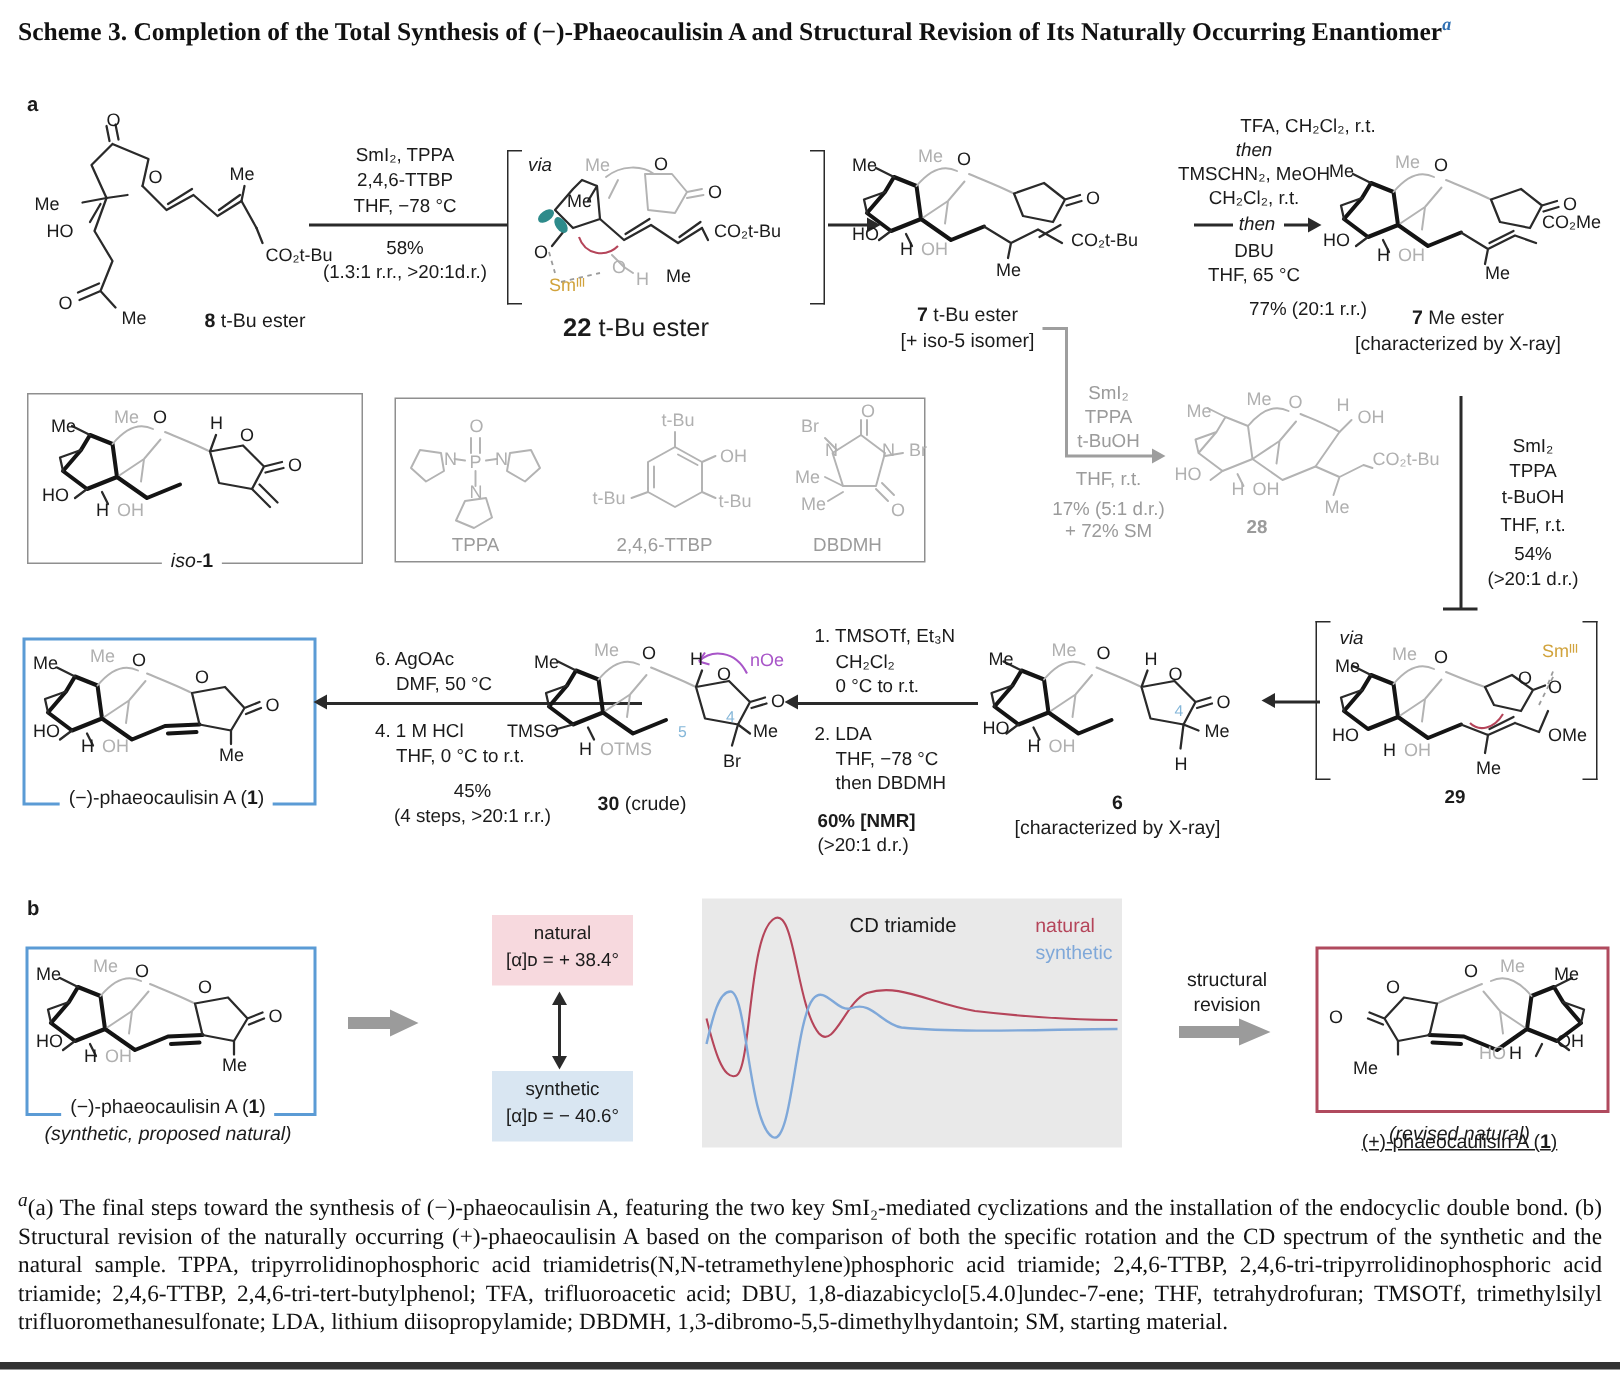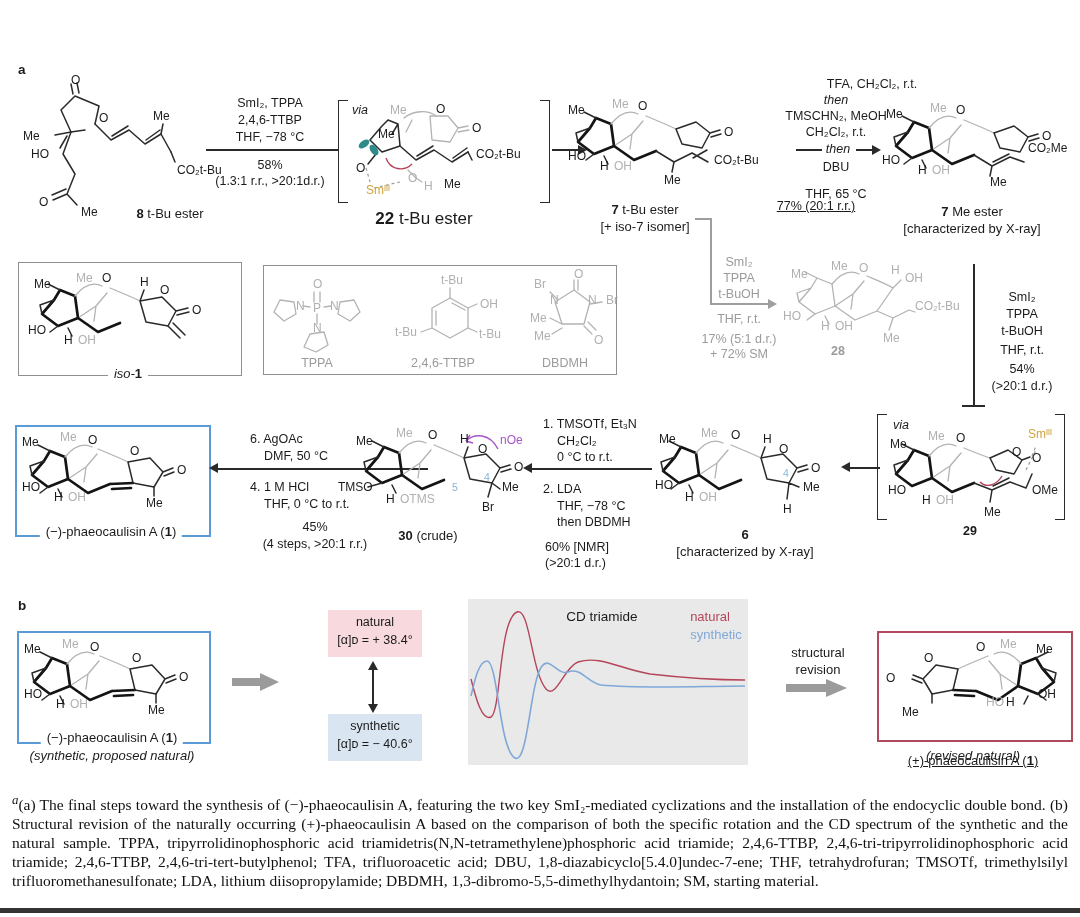--- a/index.html
+++ b/index.html
@@ -51,20 +51,21 @@
   text.bl{fill:#85b7d9;font-size:10.5px;}
   .teal{fill:#2e8b8b;}
   .blockarrow{position:absolute;}
   .botbar{position:absolute;left:0;top:908px;width:1080px;height:5px;background:#333;}
 </style>
 </head>
 <body>
 
 <div id="page">
 
+  <div class="t title" style="left:12px;top:8px;width:1058px;"><span>Scheme 3. Completion of the Total Synthesis of (−)-Phaeocaulisin A and Structural Revision of Its Naturally Occurring Enantiomer</span><sup class="mark">a</sup></div>
 
   <div class="t b" style="left:18px;top:62px;font-size:13.5px;">a</div>
 
   <svg class="struct" style="left:15px;top:78px;" width="240" height="142" viewBox="0 0 240 142">
     <g>
       <path class="k" d="M58,16 L56,6 M64,15 L62,5"></path>
       <path class="k" d="M60,18 L84,28 L80,46 M70,52 L56,54 L46,32 L60,18"></path>
       <path class="k" d="M56,54 L40,57 M52,58 L45,70"></path>
       <path class="k" d="M80,46 L96,62 L114,52 L130,66 L146,56 L156,74 M97,58 L113,48 M131,62 L145,52"></path>
       <path class="k" d="M146,56 L148,46 M156,74 L160,84"></path>
@@ -134,33 +135,33 @@
     <text class="st sgt" x="44" y="10">Me</text>
     <text class="st" x="70" y="12">O</text>
     <text class="st" x="156" y="38">O</text>
     <text class="st" x="0" y="62">HO</text>
     <text class="st" x="32" y="72">H</text>
     <text class="st sgt" x="46" y="72">OH</text>
     <text class="st" x="146" y="66">CO₂t-Bu</text>
     <text class="st" x="96" y="86">Me</text>
   </svg>
   <div class="t c" style="left:645px;top:202px;font-size:13px;"><span class="b">7</span><span> t-Bu ester</span></div>
-  <div class="t c" style="left:645px;top:219px;font-size:13px;">[+ iso-7 isomer]</div>
+  <div class="t c" style="left:645px;top:219px;font-size:13px;">[+ iso-5 isomer]</div>
 
   <div class="t c" style="left:836px;top:77px;margin-left:36px;">TFA, CH₂Cl₂, r.t.</div>
   <div class="t c i" style="left:836px;top:93px;">then</div>
   <div class="t c" style="left:836px;top:109px;">TMSCHN₂, MeOH</div>
   <div class="t c" style="left:836px;top:125px;">CH₂Cl₂, r.t.</div>
   <div class="ln" style="left:796px;top:149px;width:26px;"></div>
   <div class="t c i" style="left:838px;top:142px;">then</div>
   <div class="ln" style="left:856px;top:149px;width:16px;"></div>
   <div class="ah r" style="left:872px;top:145px;"></div>
   <div class="t c" style="left:836px;top:160px;">DBU</div>
-  <div class="t c" style="left:836px;top:187px;">THF, 65 °C</div>
-  <div class="t c" style="left:816px;top:199px;text-decoration:underline;">77% (20:1 r.r.)</div>
+  <div class="t c" style="left:836px;top:176px;">THF, 65 °C</div>
+  <div class="t c" style="left:872px;top:199px;">77% (20:1 r.r.)</div>
 
   <svg class="struct" style="left:880px;top:100px;" width="200" height="108" viewBox="0 0 200 108">
     <g>
       <path class="kb" d="M28,32 L16,46 L32,58 L52,50 L49,28 L34,22 Z"></path>
       <path class="k" d="M28,32 L14,37 L16,46 M34,22 L22,16"></path>
       <path class="g" d="M49,28 C59,16 68,14 76,18 M84,20 C96,25 106,29 114,33 M52,50 L70,38 L81,25 M70,38 L68,53"></path>
       <path class="kb" d="M52,50 L72,64 L94,55"></path>
       <path class="k" d="M114,33 L134,26 L148,37 L140,52 L120,48 Z M148,37 L158,34 M149,41 L159,38"></path>
       <path class="k" d="M94,55 L112,66 L130,57 L144,62 M113,62 L129,54 M112,66 L110,76"></path>
       <path class="k" d="M32,58 L24,64 M42,60 L46,68"></path>
@@ -346,21 +347,21 @@
   <div class="t c" style="left:428px;top:528px;font-size:13px;"><span class="b">30</span><span> (crude)</span></div>
 
   <div class="t" style="left:543px;top:417px;">1. TMSOTf, Et₃N</div>
   <div class="t" style="left:557px;top:434px;">CH₂Cl₂</div>
   <div class="t" style="left:557px;top:450px;">0 °C to r.t.</div>
   <div class="ln" style="left:532px;top:468px;width:120px;"></div>
   <div class="ah l" style="left:523px;top:463px;"></div>
   <div class="t" style="left:543px;top:482px;">2. LDA</div>
   <div class="t" style="left:557px;top:499px;">THF, −78 °C</div>
   <div class="t" style="left:557px;top:515px;">then DBDMH</div>
-  <div class="t" style="left:545px;top:540px;">60% [NMR]</div>
+  <div class="t" style="left:545px;top:540px;font-weight:bold;">60% [NMR]</div>
   <div class="t" style="left:545px;top:556px;">(&gt;20:1 d.r.)</div>
 
   <svg class="struct" style="left:655px;top:425px;" width="210" height="112" viewBox="0 0 210 112">
     <g>
       <path class="kb" d="M20,32 L8,46 L24,58 L44,50 L41,28 L26,22 Z"></path>
       <path class="k" d="M20,32 L6,37 L8,46 M26,22 L14,16"></path>
       <path class="g" d="M41,28 C51,16 60,14 68,18 M76,20 C88,25 98,29 106,33 M44,50 L62,38 L73,25 M62,38 L60,53"></path>
       <path class="kb" d="M44,50 L64,64 L86,55"></path>
       <path class="k" d="M106,33 L110,22 M106,33 L128,29 L142,43 L134,58 L112,54 Z M142,43 L152,40 M143,47 L153,44"></path>
       <path class="k" d="M134,58 L144,62 M134,58 L132,74 M24,58 L16,64 M34,60 L38,68"></path>

